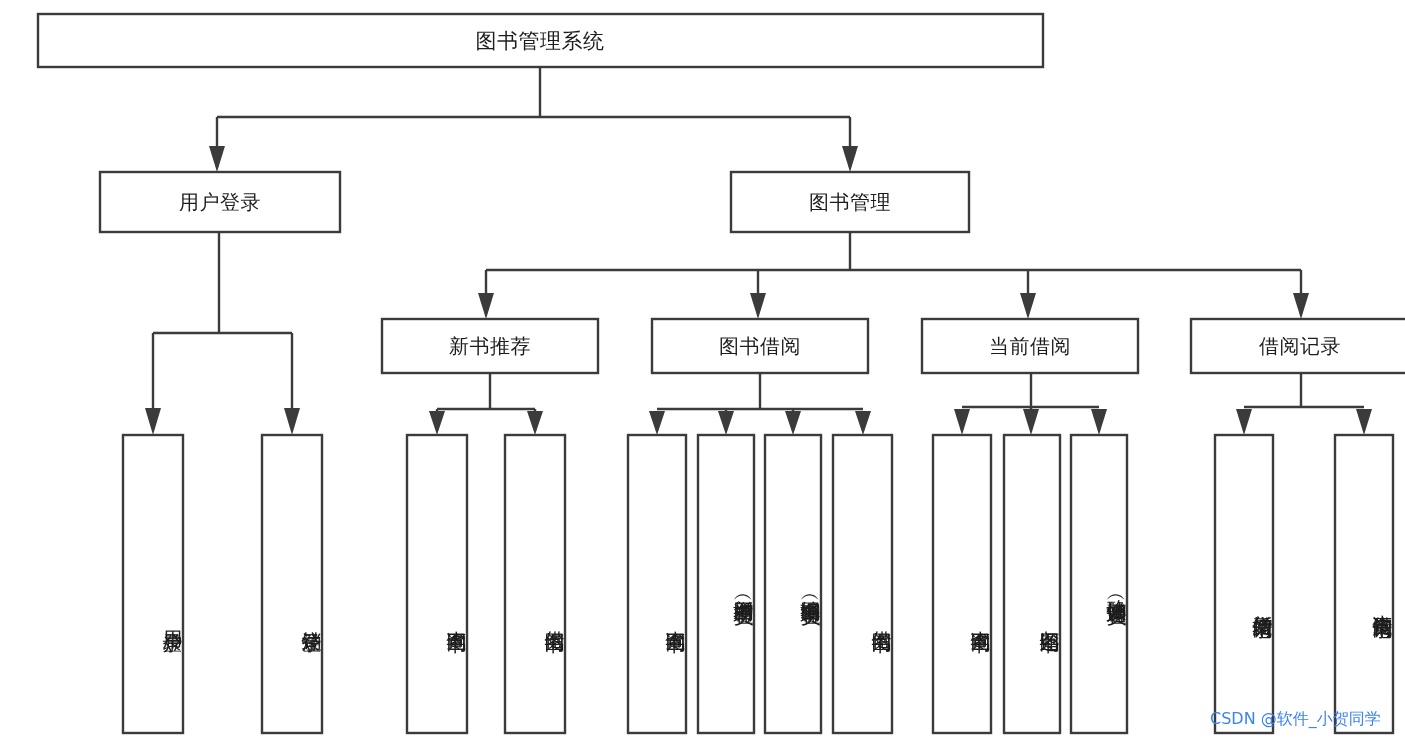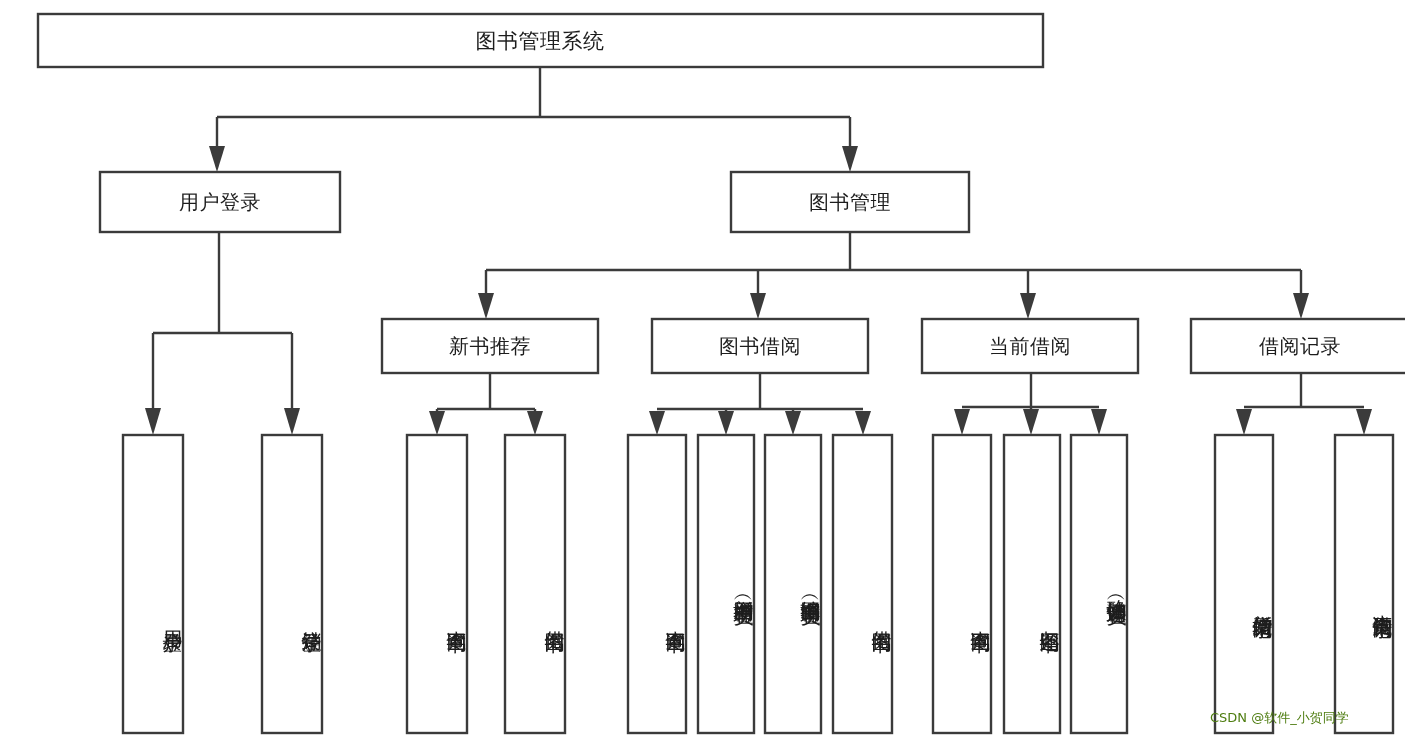--- a/index.html
+++ b/index.html
@@ -65,22 +65,22 @@
     display: flex;
     align-items: flex-start;
     justify-content: center;
     box-sizing: border-box;
     white-space: nowrap;
     pointer-events: none;
   }
   .watermark {
     position: absolute;
     font-family: "DejaVu Sans", "Liberation Sans", sans-serif;
-    font-size: 13px;
-    color: #4d7c0f;
+    font-size: 16px;
+    color: #3b82f6;
     white-space: nowrap;
   }
 </style>
 </head>
 <body>
 
 <div id="diagram-root">
 
   <svg id="tree-svg" viewBox="0 0 1405 747">
 

